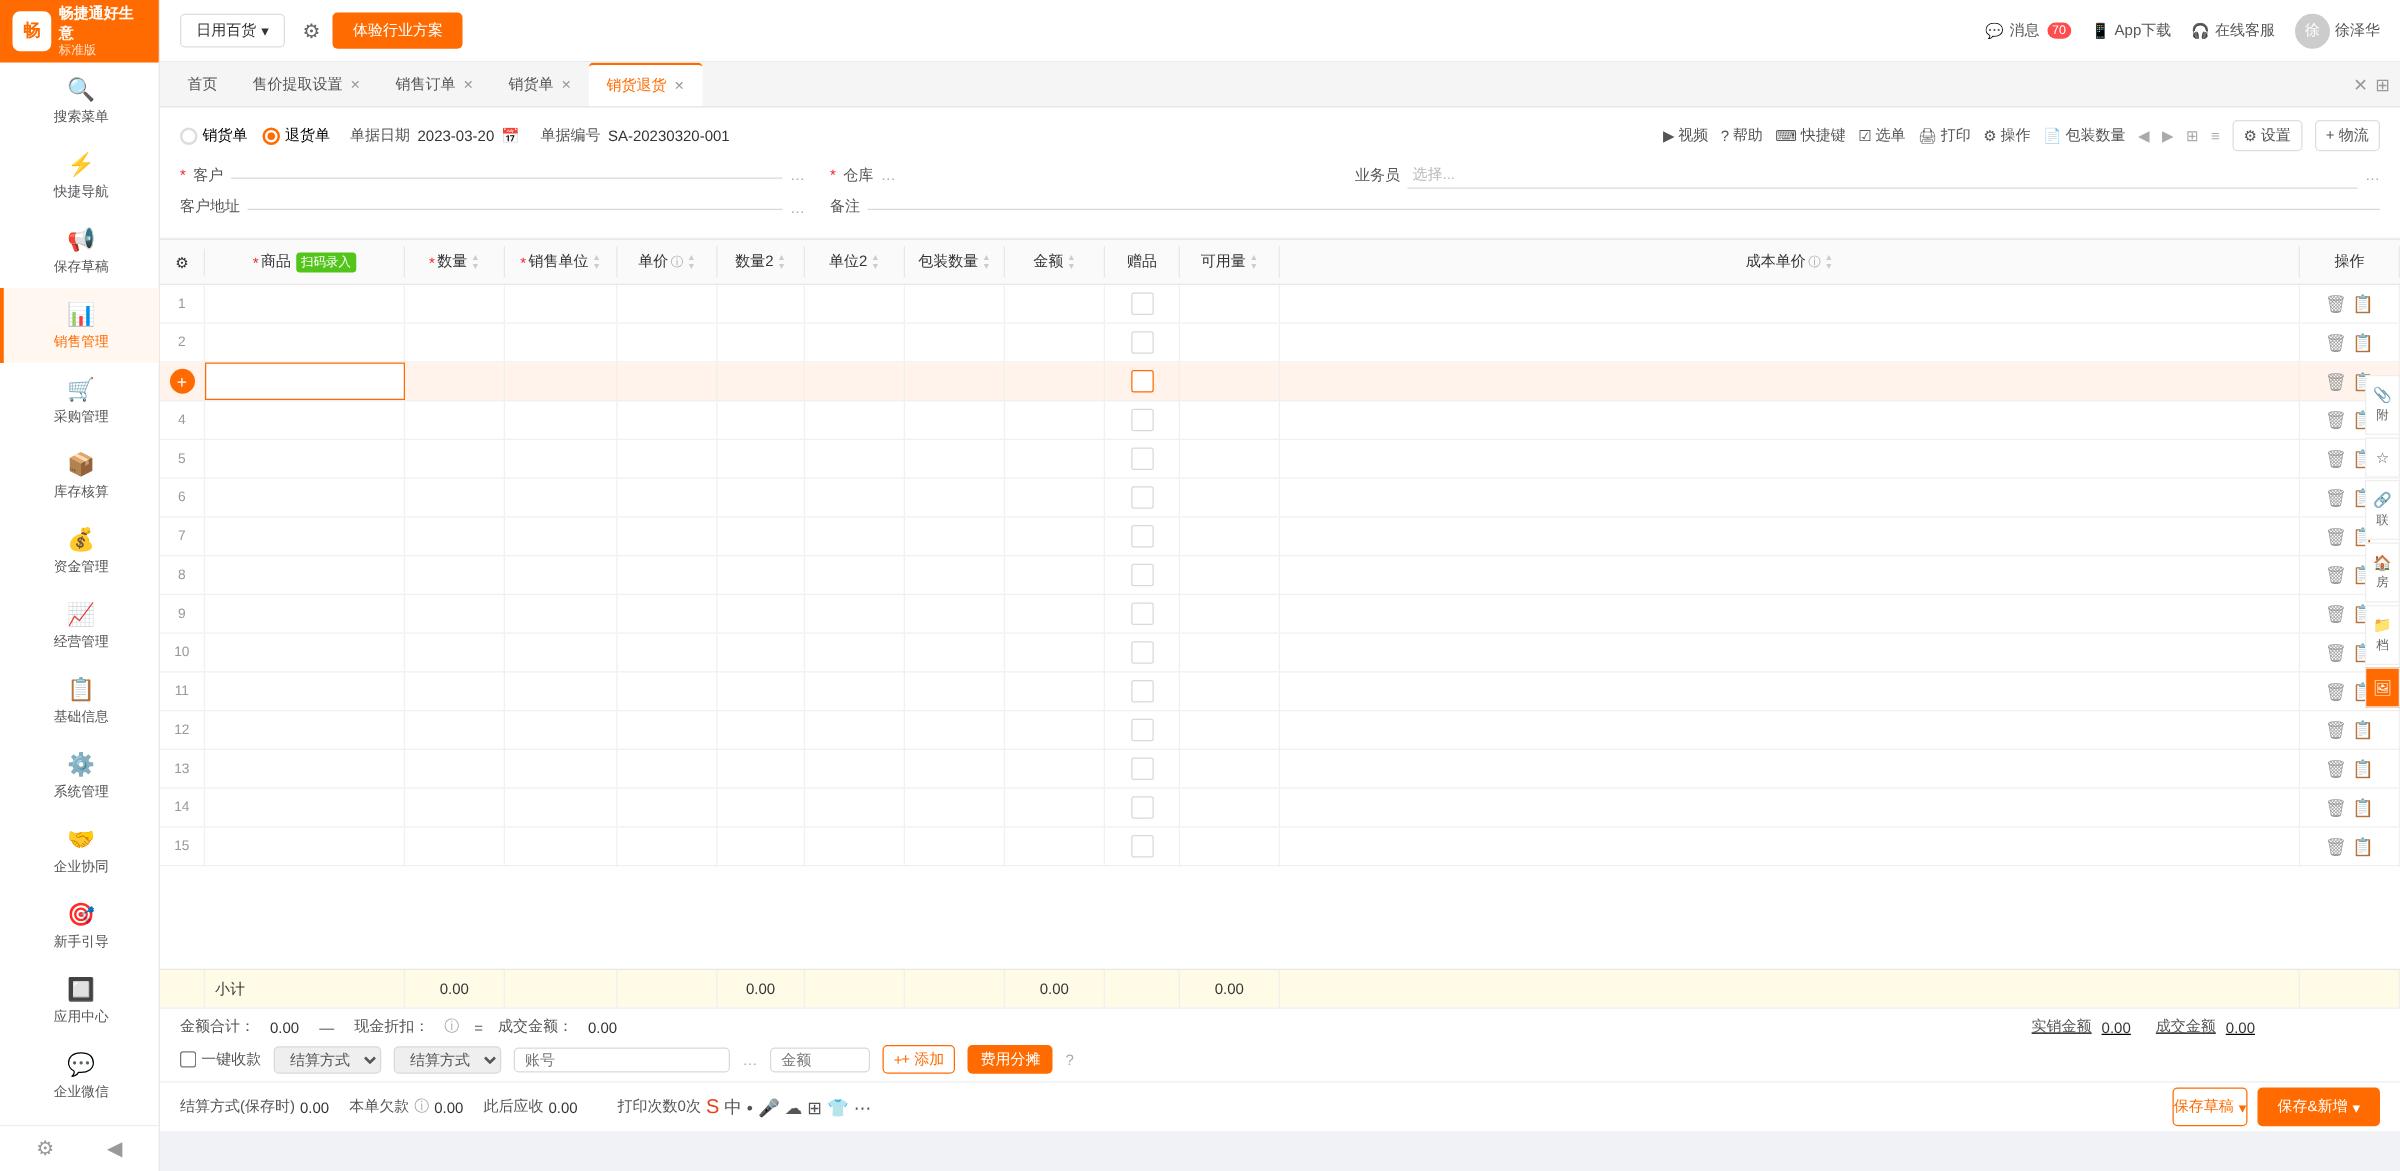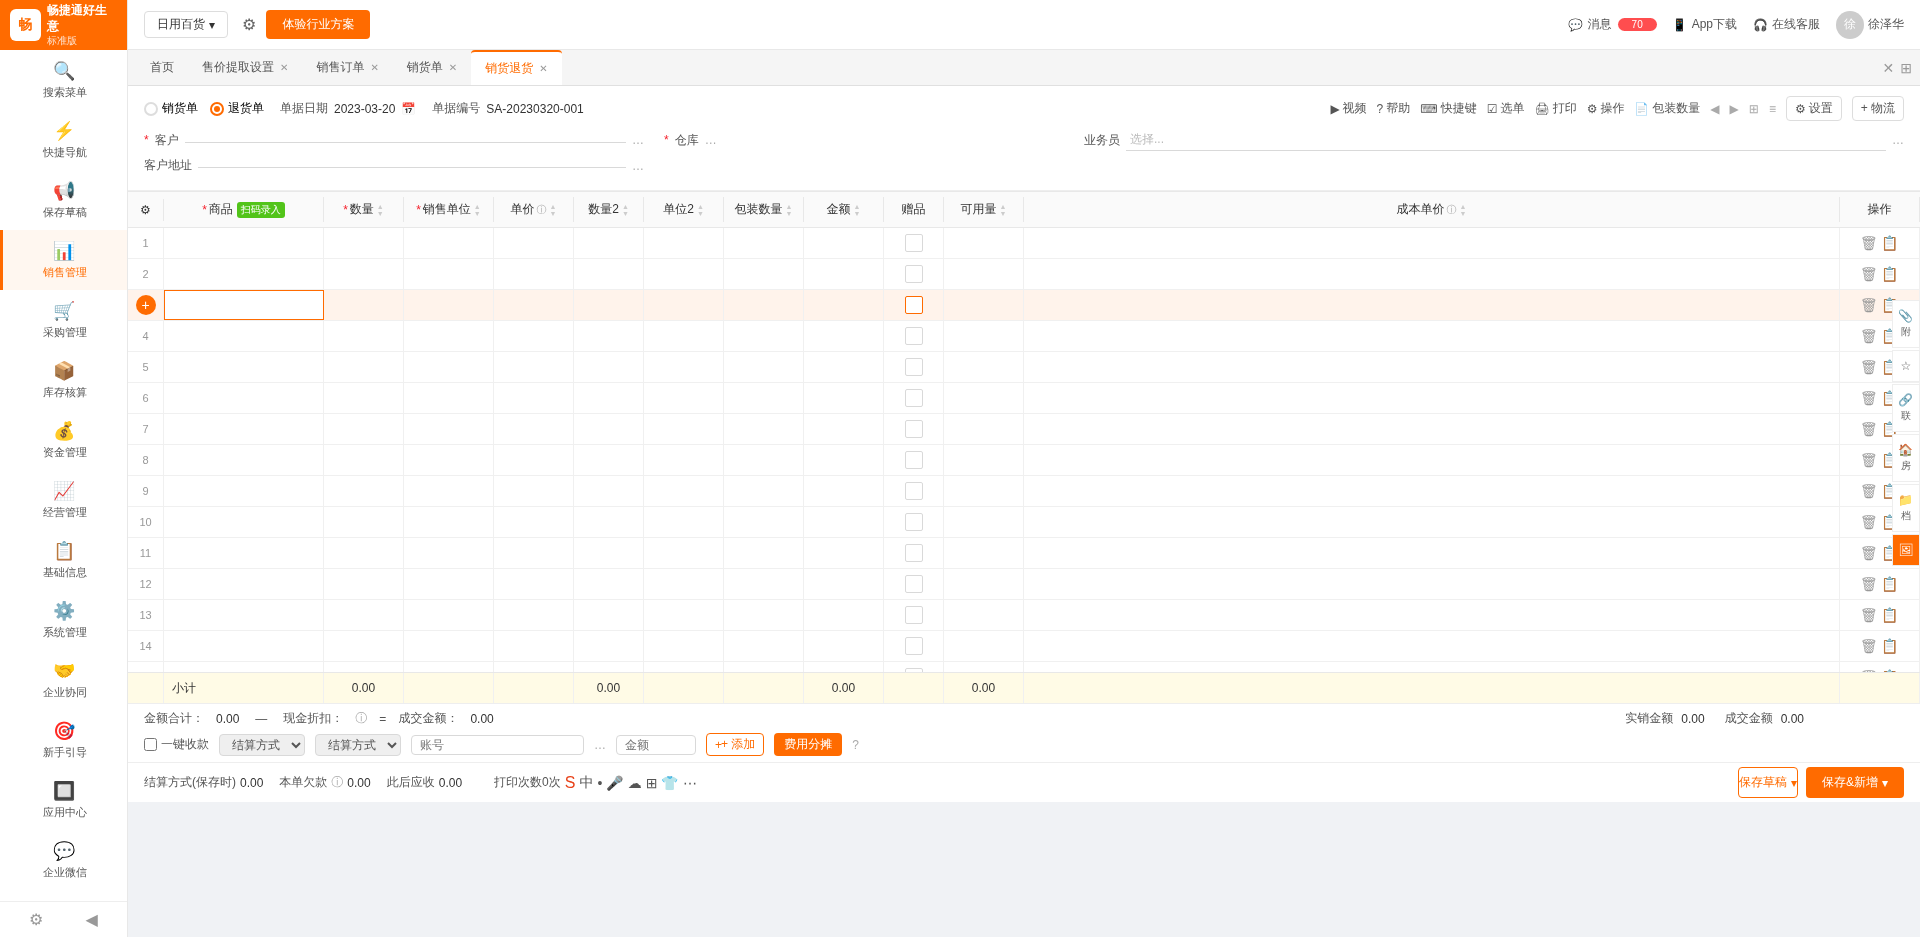--- a/index.html
+++ b/index.html
@@ -12,31 +12,31 @@
     .sidebar-logo-text { color: #fff; font-size: 13px; font-weight: bold; line-height: 1.3; }
     .sidebar-nav { flex: 1; overflow-y: auto; }
     .sidebar-item { display: flex; flex-direction: column; align-items: center; padding: 10px 6px; cursor: pointer; color: #555; border-left: 3px solid transparent; gap: 3px; }
     .sidebar-item.active { background: #fff7f0; color: #ff6b00; border-left: 3px solid #ff6b00; }
     .sidebar-item-icon { font-size: 18px; }
     .sidebar-item-label { font-size: 11px; text-align: center; }
     .sidebar-bottom { display: flex; justify-content: space-around; padding: 8px; border-top: 1px solid #eee; }
     .sidebar-bottom-btn { color: #999; font-size: 16px; cursor: pointer; }
 
     
-    .main { flex: 1; display: flex; flex-direction: column; height: 802px; }
+    .main { flex: 1; display: flex; flex-direction: column; height: 905px; }
 
     
     .topbar { background: #fff; height: 50px; display: flex; align-items: center; justify-content: space-between; padding: 0 16px; border-bottom: 1px solid #e8e8e8; }
     .topbar-left { display: flex; align-items: center; gap: 10px; }
     .topbar-daily { display: flex; align-items: center; gap: 4px; padding: 4px 12px; border: 1px solid #ddd; border-radius: 4px; cursor: pointer; color: #333; }
     .topbar-gear { color: #666; font-size: 16px; cursor: pointer; margin-left: 4px; }
     .topbar-trial-btn { background: #ff6b00; color: #fff; border: none; border-radius: 4px; padding: 6px 16px; cursor: pointer; font-size: 12px; }
     .topbar-right { display: flex; align-items: center; gap: 16px; color: #555; }
     .topbar-right-item { display: flex; align-items: center; gap: 4px; cursor: pointer; }
-    .badge { background: #ff4d4f; color: #fff; border-radius: 10px; padding: 1px 14px; font-size: 10px; margin-left: 2px; }
+    .badge { background: #ff4d4f; color: #fff; border-radius: 10px; padding: 1px 4px; font-size: 10px; margin-left: 2px; }
     .avatar { width: 28px; height: 28px; border-radius: 50%; background: #ccc; display: flex; align-items: center; justify-content: center; font-size: 12px; color: #fff; }
 
     
     .tabs { background: #f5f5f5; display: flex; align-items: center; border-bottom: 1px solid #e0e0e0; height: 36px; padding: 0 8px; }
     .tab { padding: 8px 14px; cursor: pointer; color: #555; font-size: 12px; display: flex; align-items: center; gap: 4px; white-space: nowrap; border-radius: 4px 4px 0 0; }
     .tab.active { background: #fff; color: #ff6b00; border-top: 2px solid #ff6b00; }
     .tab-close { font-size: 10px; color: #999; cursor: pointer; margin-left: 2px; }
     .tabs-end { margin-left: auto; display: flex; gap: 6px; }
     .tabs-end-btn { font-size: 14px; color: #999; cursor: pointer; }
 
@@ -358,20 +358,24 @@
           <span class="field-dots">…</span>
         </div>
       </div>
 
       <div class="form-row">
         <div class="field-group" style="max-width:500px;">
           <span class="form-field-label">客户地址</span>
           <span class="field-input" style="min-width:200px;"></span>
           <span class="field-dots">…</span>
         </div>
+        <div class="field-group" style="flex:1;">
+          <span class="form-field-label">备注</span>
+          <span class="field-input-text" style="min-width:400px;"></span>
+        </div>
       </div>
     </div>
 
     <div class="grid-container" style="margin:0;border:none;border-top:1px solid #e8e8e8;">
 
       <div class="grid-header">
         <div class="grid-col col-settings">
           <span>⚙</span>
         </div>
         <div class="grid-col col-product">
@@ -795,21 +799,21 @@
       <div class="bottom-row1">
         <span class="amount-label">金额合计：</span>
         <span class="amount-value">0.00</span>
         <span class="minus-icon">—</span>
         <span class="amount-label">现金折扣：</span>
         <span style="color:#aaa;">ⓘ</span>
         <span style="color:#555;">=</span>
         <span class="amount-label">成交金额：</span>
         <span class="deal-amount">0.00</span>
 
-        <div style="margin-left:auto;display:flex;align-items:center;gap:20px;padding-right:100px;">
+        <div style="margin-left:auto;display:flex;align-items:center;gap:20px;padding-right:100px;text-decoration:underline;">
           <div style="display:flex;align-items:center;gap:8px;">
             <span class="summary-label">实销金额</span>
             <span class="summary-val">0.00</span>
           </div>
           <div style="display:flex;align-items:center;gap:8px;">
             <span class="summary-label">成交金额</span>
             <span class="summary-val">0.00</span>
           </div>
         </div>
       </div>

